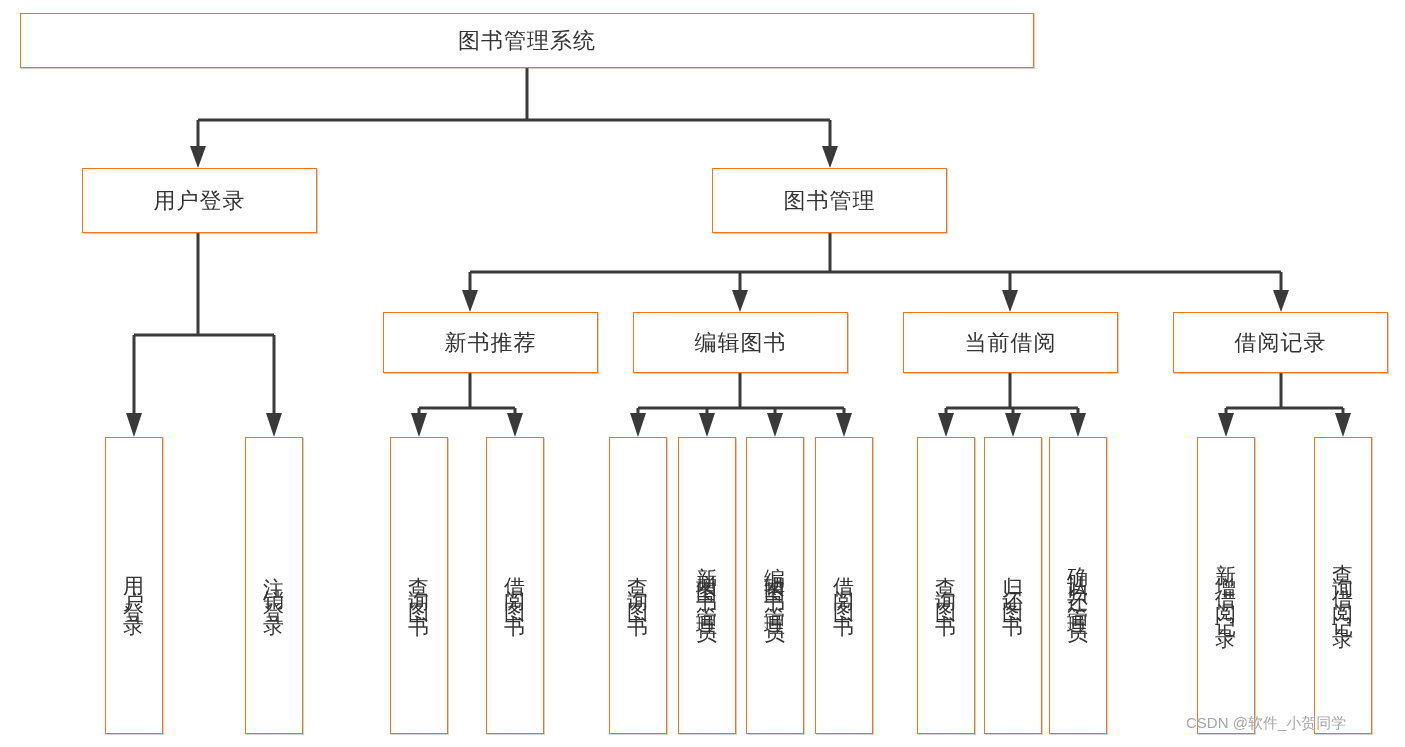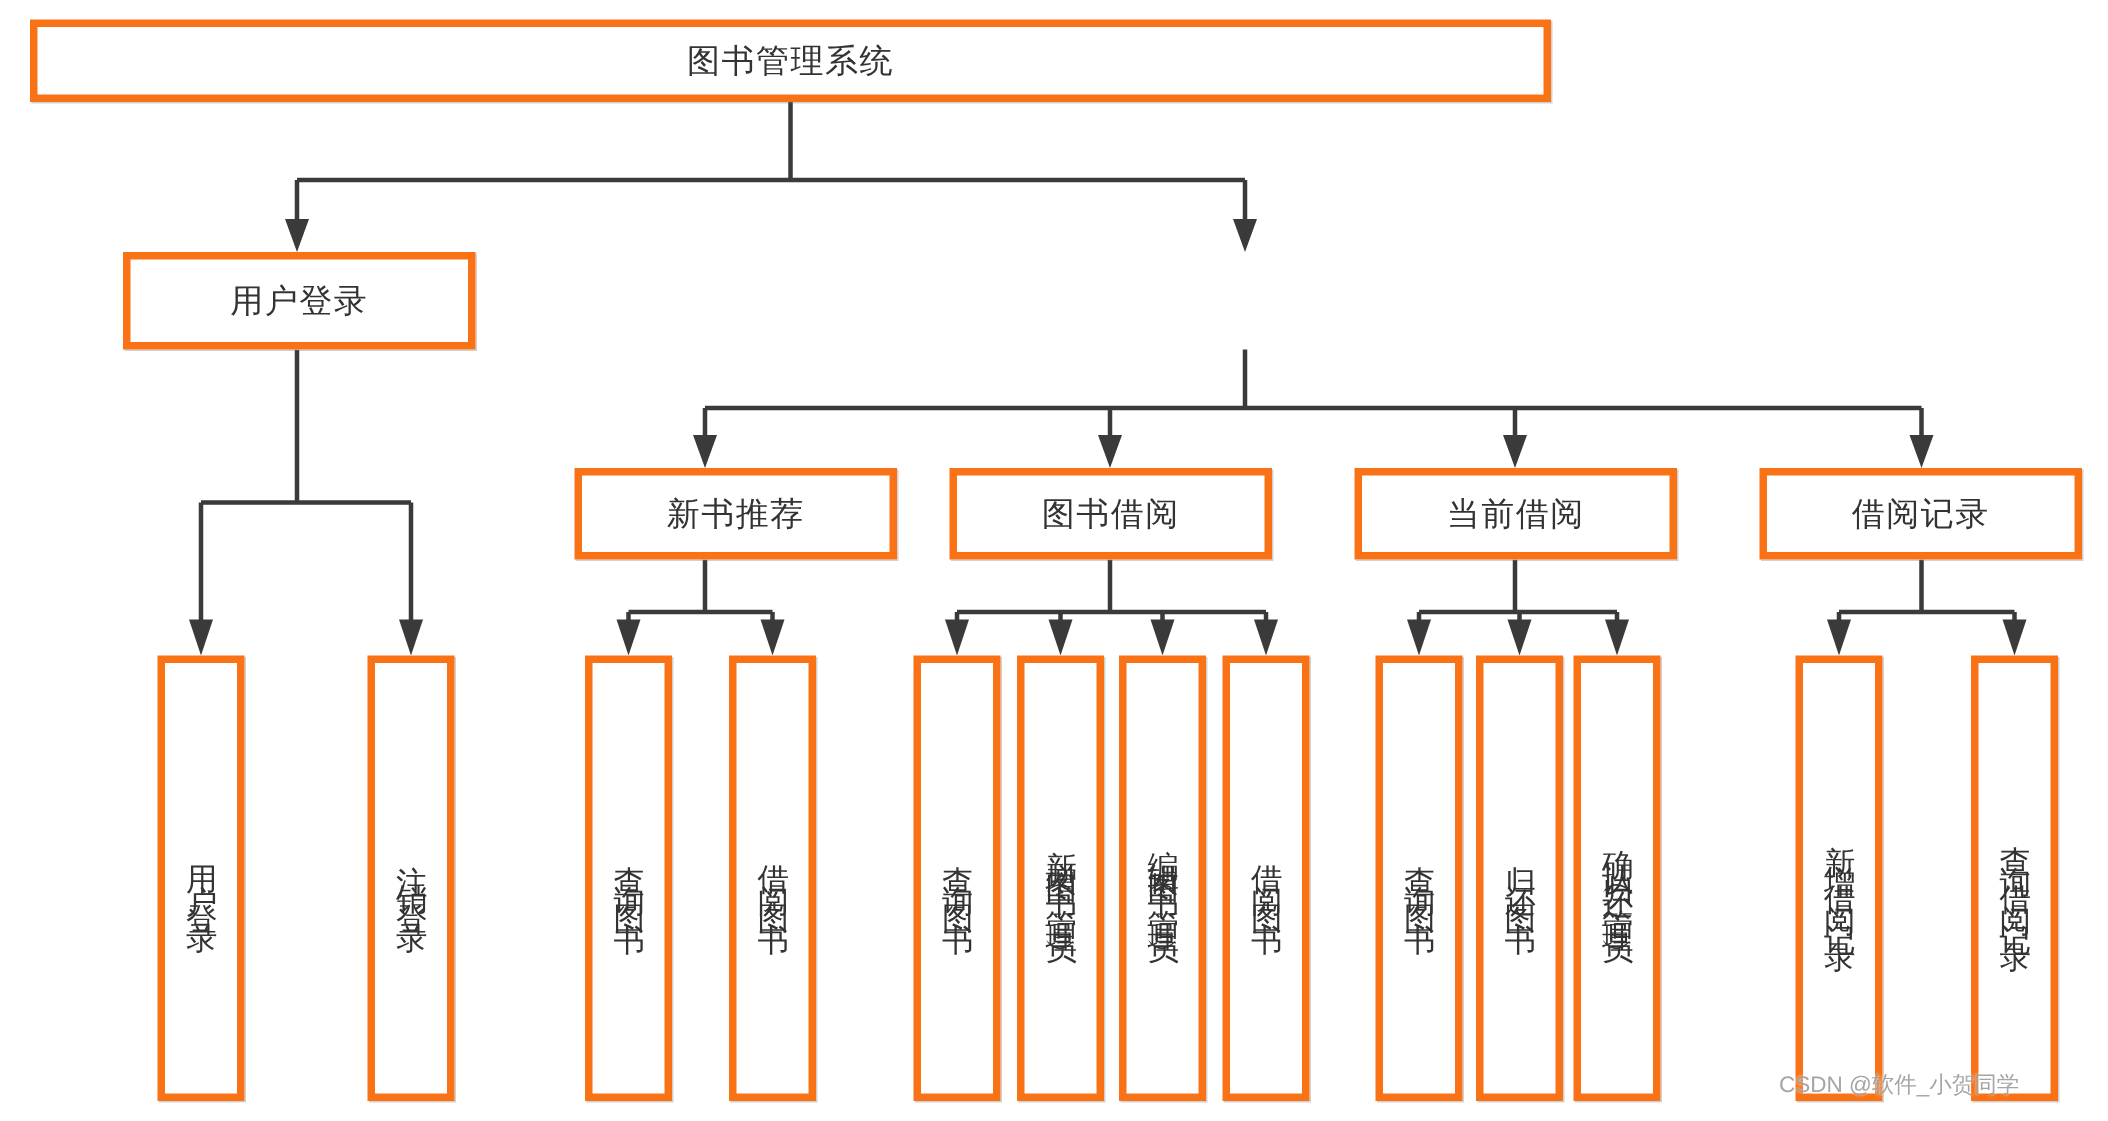--- a/index.html
+++ b/index.html
@@ -16,21 +16,21 @@
     overflow: hidden;
   }
   .connectors {
     position: absolute;
     left: 0;
     top: 0;
   }
   .node {
     position: absolute;
     box-sizing: border-box;
-    border: 5px solid #f97316;
+    border: 1px solid #f97316;
     background: #ffffff;
     color: #333333;
     display: flex;
     align-items: center;
     justify-content: center;
     box-shadow: 1px 1px 0 rgba(120,120,120,0.35);
   }
   .node.h .lbl {
     font-size: 22px;
     letter-spacing: 1px;
@@ -108,26 +108,29 @@
     </g>
   </svg>
 
   <div class="node h" style="left:20px; top:13px; width:1014px; height:55px;">
     <span class="lbl">图书管理系统</span>
   </div>
 
   <div class="node h" style="left:82px; top:168px; width:235px; height:65px;">
     <span class="lbl">用户登录</span>
   </div>
+  <div class="node h" style="left:712px; top:168px; width:235px; height:65px;">
+    <span class="lbl">图书管理</span>
+  </div>
 
   <div class="node h" style="left:363px; top:312px; width:215px; height:61px;margin-left:20px;">
     <span class="lbl">新书推荐</span>
   </div>
   <div class="node h" style="left:633px; top:312px; width:215px; height:61px;">
-    <span class="lbl">图书借阅</span>
+    <span class="lbl">编辑图书</span>
   </div>
   <div class="node h" style="left:1173px; top:312px; width:215px; height:61px;">
     <span class="lbl">借阅记录</span>
   </div>
   <div class="node h" style="left:903px; top:312px; width:215px; height:61px;">
     <span class="lbl">当前借阅</span>
   </div>
 
   <div class="node v" style="left:105px; top:437px; width:58px; height:297px;">
     <span class="lbl">用户登录</span>

